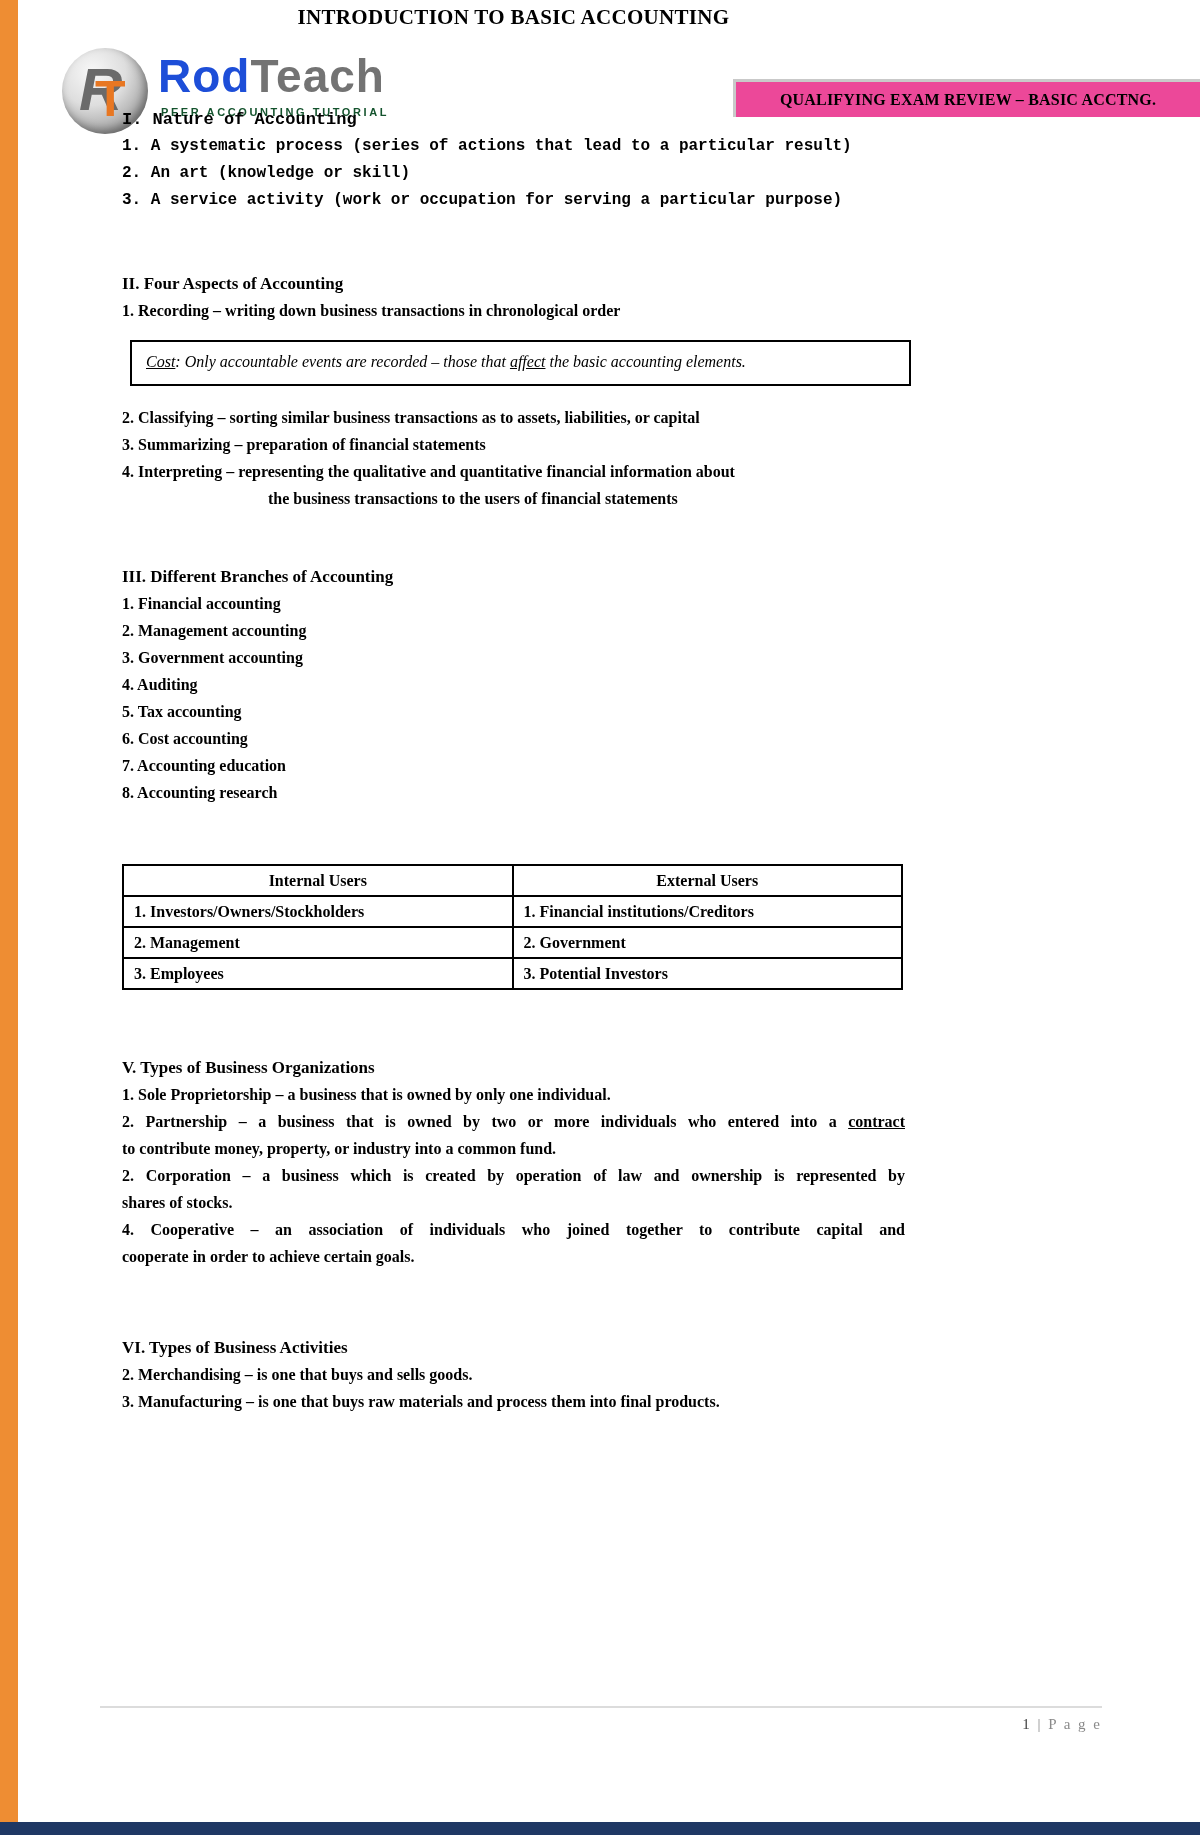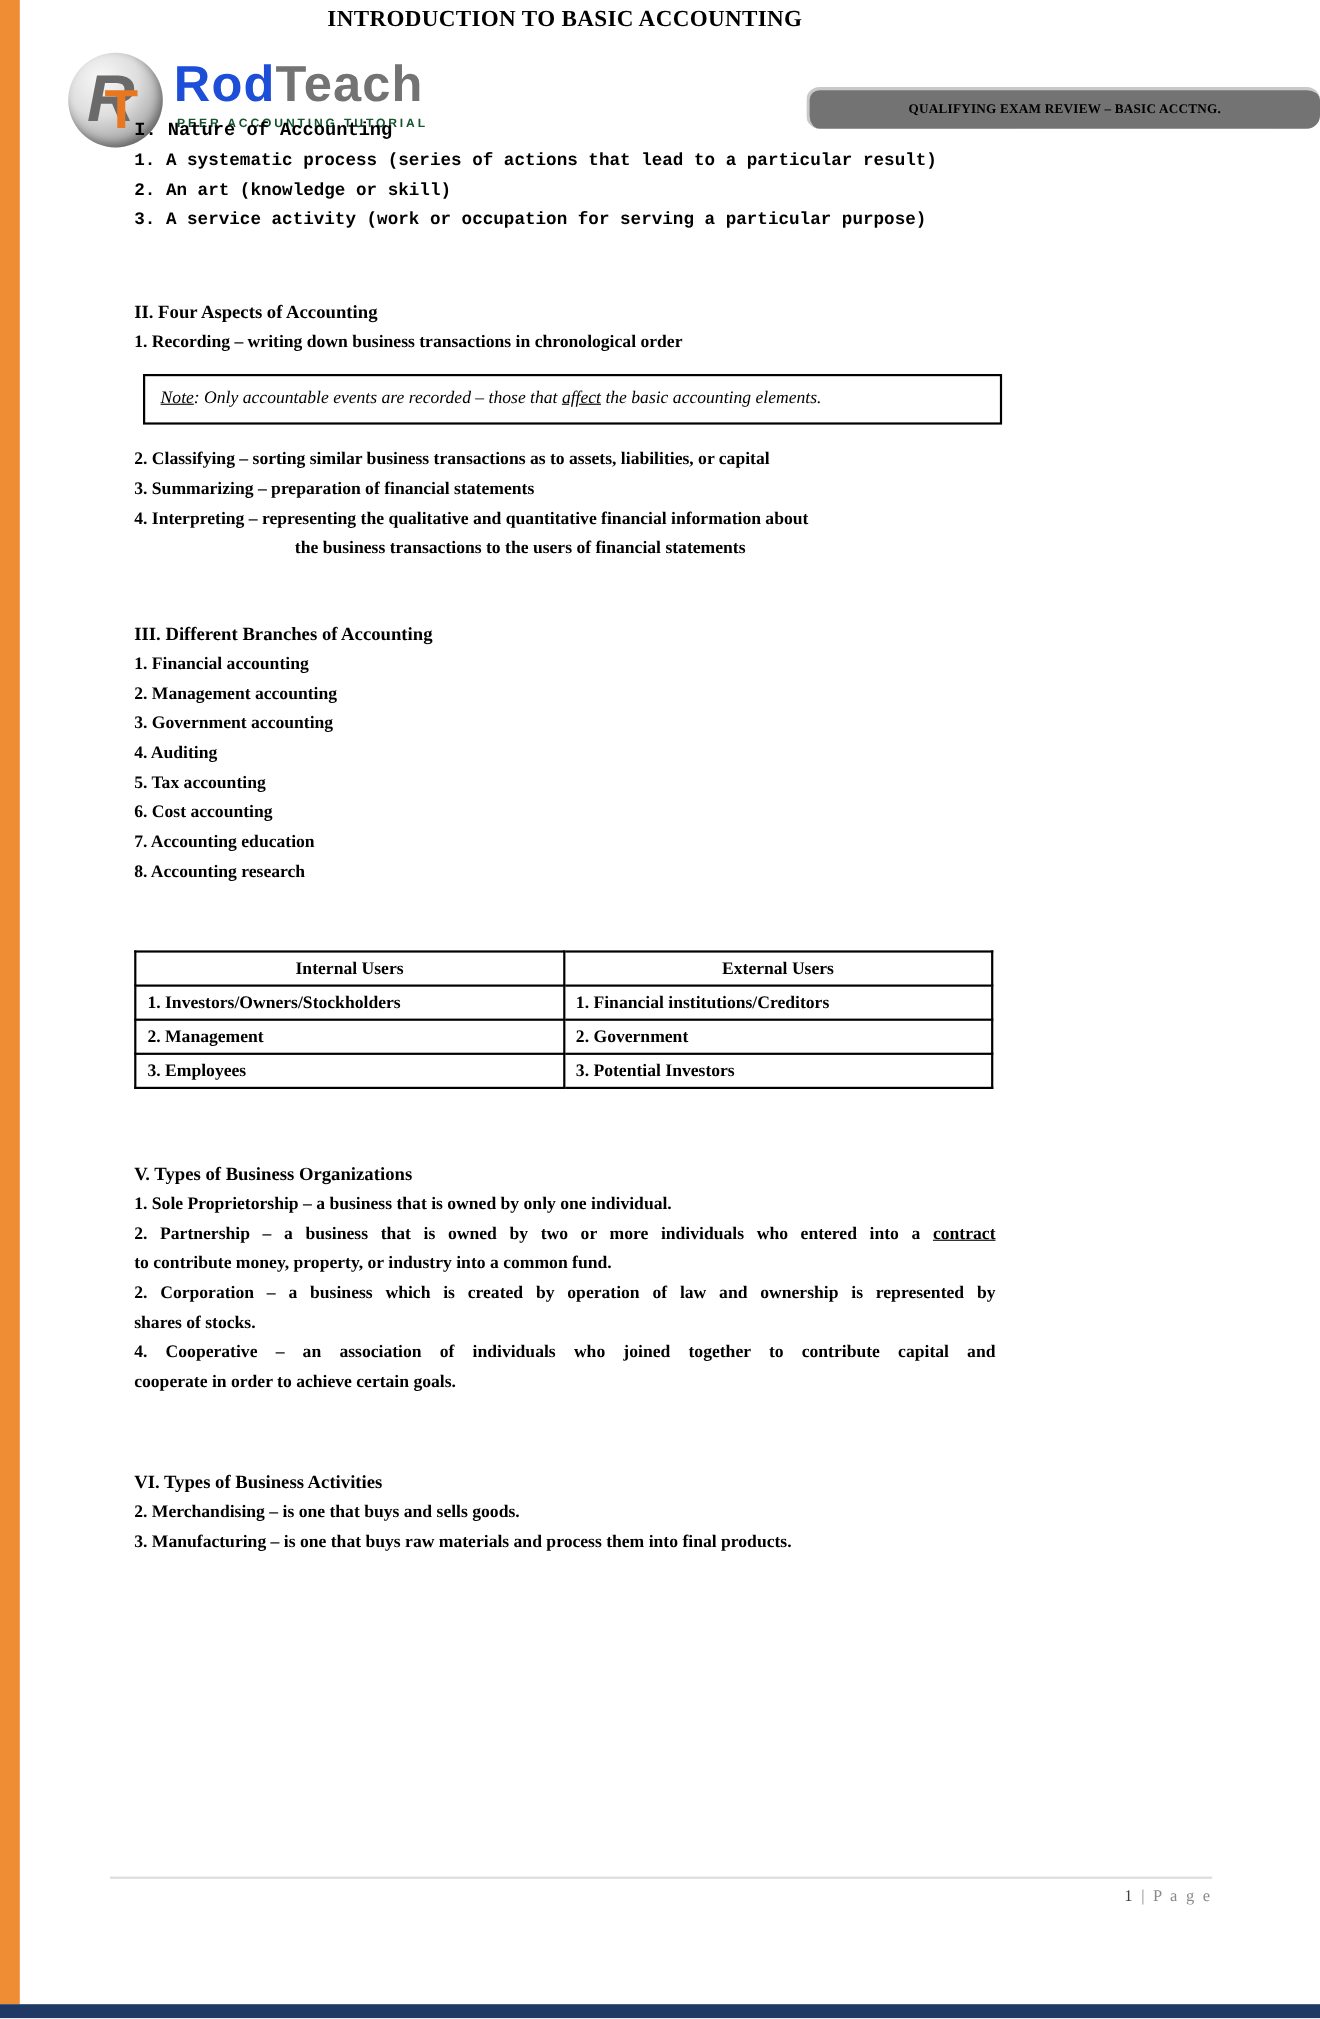--- a/index.html
+++ b/index.html
@@ -19,24 +19,24 @@
       font-weight:bold; font-style:italic; font-size:60px; line-height:80px; color:#6a6a6a; }
   .mono-t { position:absolute; left:33px; top:16px; font-family:"Liberation Sans", sans-serif;
       font-weight:bold; font-size:50px; line-height:70px; color:#E87722; }
   .brand-text { position:absolute; left:96px; top:4px; font-family:"Liberation Sans", sans-serif;
       font-weight:bold; font-size:46px; line-height:52px; letter-spacing:1px; white-space:nowrap; }
   .brand-rod { color:#1d4ed8; } .brand-teach { color:#737373; }
   .brand-tagline { position:absolute; left:99px; top:60px; font-family:"Liberation Sans", sans-serif;
       font-weight:bold; font-size:11px; color:#14532d; letter-spacing:2.6px; white-space:nowrap; }
 
   
-  .badge { position:absolute; left:733px; right:0; top:79px; height:38px; background:#737373;
+  .badge { position:absolute; left:733px; right:0; top:79px; height:38px; background:#ec4899;
       border-top:3px solid #c9c9c9; border-left:3px solid #c9c9c9; box-sizing:border-box;
       display:flex; align-items:center; justify-content:center;
-      font-weight:bold; font-size:12px; letter-spacing:.2px; color:#000;border-radius:12px; }
+      font-weight:bold; font-size:16px; letter-spacing:.2px; color:#000; }
 
   
   .content { position:absolute; left:122px; top:0; width:783px;
       font-size:16px; font-weight:bold; line-height:27px; }
   .content p { margin:0; }
   .title { text-align:center; font-size:21px; line-height:34px; margin-top:142px; letter-spacing:.3px; }
   h2 { margin:0; font-size:17px; line-height:27px; font-weight:bold; }
 
   .sec-1 { margin-top:72px;font-family:Liberation Mono, monospace; }
   .sec-2 { margin-top:56px; }
@@ -89,21 +89,21 @@
       <h2>I. Nature of Accounting</h2>
       <p>1. A systematic process (series of actions that lead to a particular result)</p>
       <p>2. An art (knowledge or skill)</p>
       <p>3. A service activity (work or occupation for serving a particular purpose)</p>
     </div>
 
     <div class="sec-2">
       <h2>II. Four Aspects of Accounting</h2>
       <p>1. Recording – writing down business transactions in chronological order</p>
       <div class="note-box">
-        <span class="u">Note</span><span>: Only accountable events are recorded – those that </span><span class="u">affect</span><span> the basic accounting elements.</span>
+        <span class="u">Cost</span><span>: Only accountable events are recorded – those that </span><span class="u">affect</span><span> the basic accounting elements.</span>
       </div>
       <p>2. Classifying – sorting similar business transactions as to assets, liabilities, or capital</p>
       <p>3. Summarizing – preparation of financial statements</p>
       <p>4. Interpreting – representing the qualitative and quantitative financial information about</p>
       <p class="indent">the business transactions to the users of financial statements</p>
     </div>
 
     <div class="sec-3">
       <h2>III. Different Branches of Accounting</h2>
       <p>1. Financial accounting</p>

